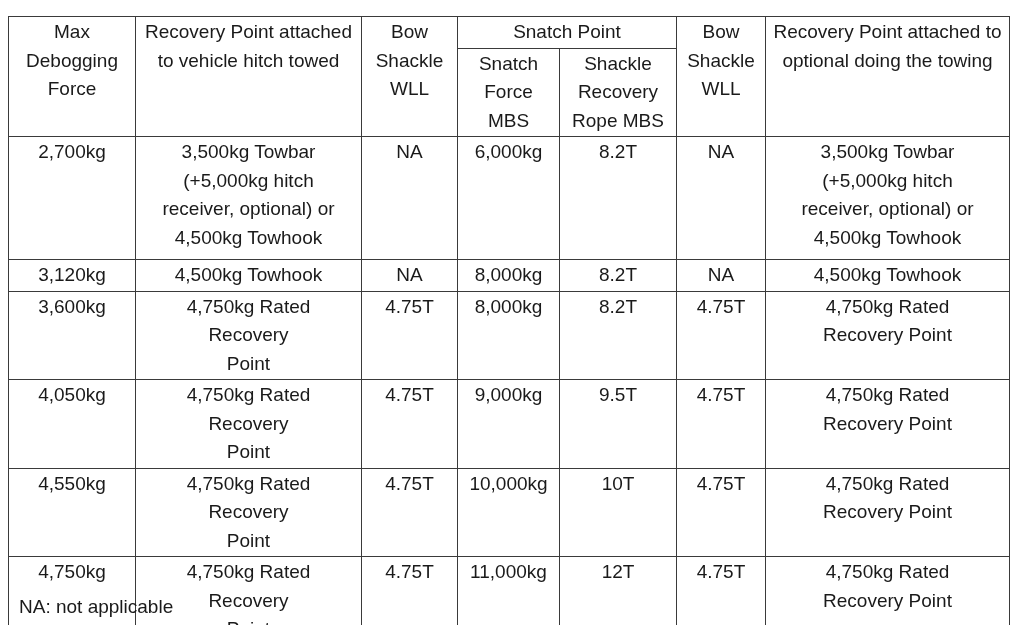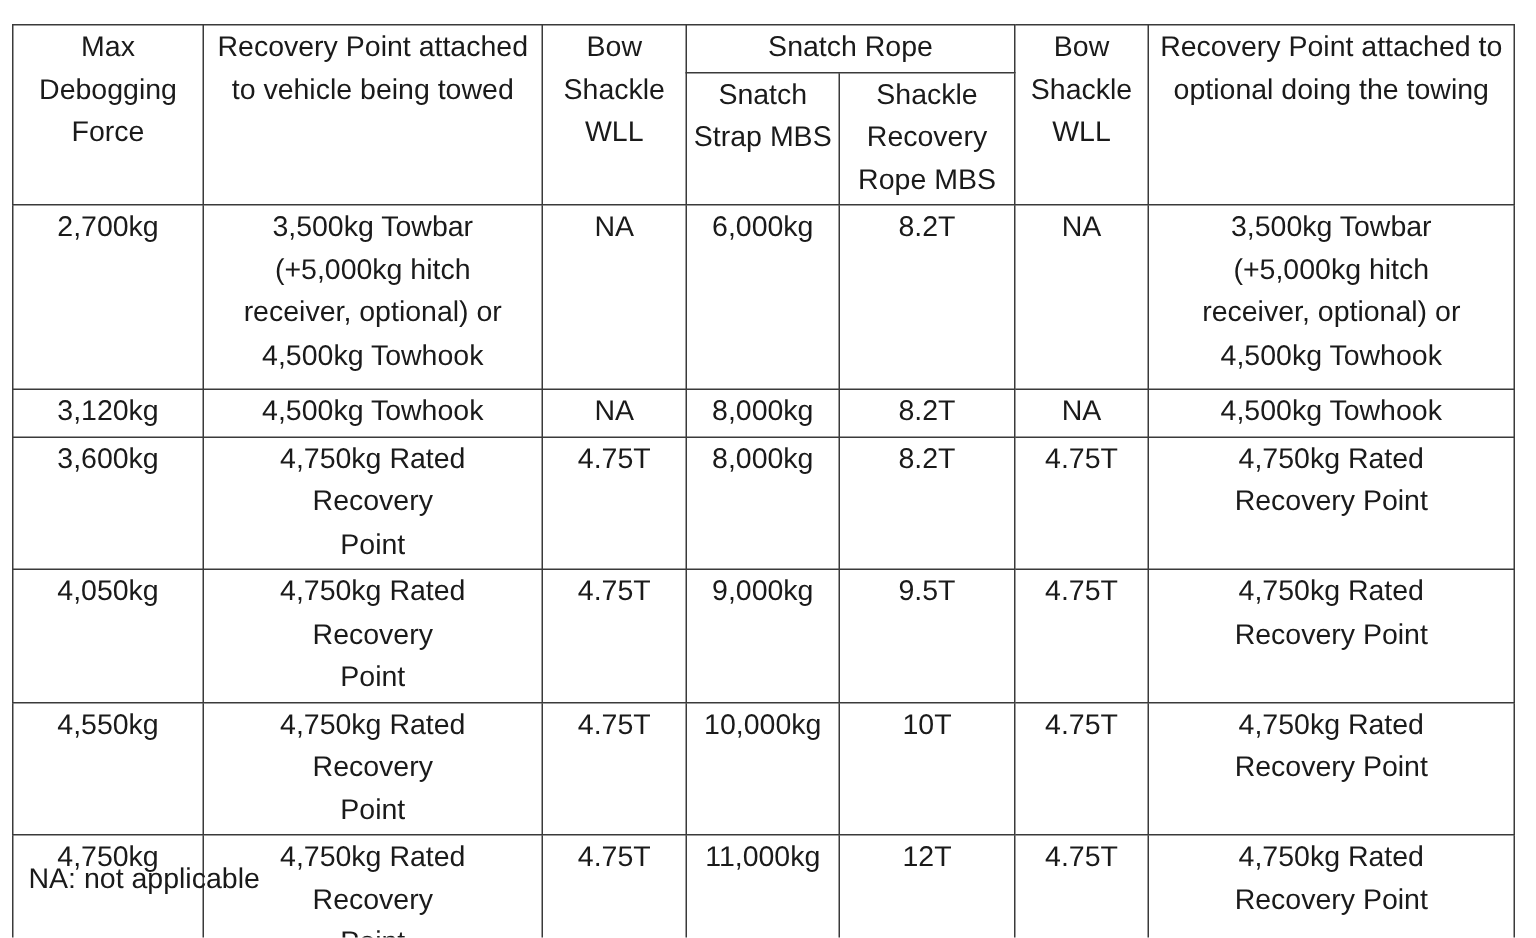--- a/index.html
+++ b/index.html
@@ -5,46 +5,46 @@
   html, body { margin: 0; padding: 0; background: #ffffff; }
   body { width: 1024px; height: 625px; position: relative; overflow: hidden;
          font-family: "Liberation Sans", "DejaVu Sans", sans-serif; color: #1a1a1a; }
   table.spec { position: absolute; left: 8px; top: 16px; border-collapse: collapse;
                table-layout: fixed; width: 1001px; font-size: 19px; line-height: 28.5px; }
   table.spec td, table.spec th { border: 1.5px solid #3a3a3a; text-align: center;
                vertical-align: top; padding: 1px 4px; font-weight: normal; overflow: hidden; }
   table.spec th { vertical-align: top; }
   .bold { font-weight: bold; }
   .hdr-row1 th { height: 26px; }
-  .note { position: absolute; left: 19px; top: 573px; font-size: 19px; line-height: 28px; }
+  .note { position: absolute; left: 19px; top: 593px; font-size: 19px; line-height: 28px; }
 </style>
 </head>
 <body>
 
 <table class="spec">
   <colgroup>
     <col style="width:127px">
       <col style="width:226px">
       <col style="width:96px">
       <col style="width:102px">
     <col style="width:117px">
       <col style="width:89px">
       <col style="width:244px">
   </colgroup>
   <thead>
     <tr class="hdr-row1">
       <th rowspan="2" class="bold" style="height:112px">Max Debogging Force</th>
-      <th rowspan="2" class="bold">Recovery Point attached to vehicle being towed</th>
+      <th rowspan="2" class="bold">Recovery Point attached to vehicle hitch towed</th>
       <th rowspan="2" class="bold">Bow Shackle WLL</th>
-      <th colspan="2" class="bold">Snatch Rope</th>
+      <th colspan="2" class="bold">Snatch Point</th>
       <th rowspan="2" class="bold">Bow Shackle WLL</th>
       <th rowspan="2" class="bold">Recovery Point attached to optional doing the towing</th>
     </tr>
     <tr>
-      <th class="bold" style="height:80px">Snatch Strap MBS</th>
+      <th class="bold" style="height:80px">Snatch Force MBS</th>
       <th class="bold">Shackle Recovery Rope MBS</th>
     </tr>
   </thead>
   <tbody>
     <tr>
       <td class="bold" style="height:120px">2,700kg</td>
       <td style="padding:1px 14px">3,500kg Towbar (+5,000kg hitch receiver, optional) or 4,500kg Towhook</td>
       <td>NA</td>
       <td>6,000kg</td>
       <td>8.2T</td>

